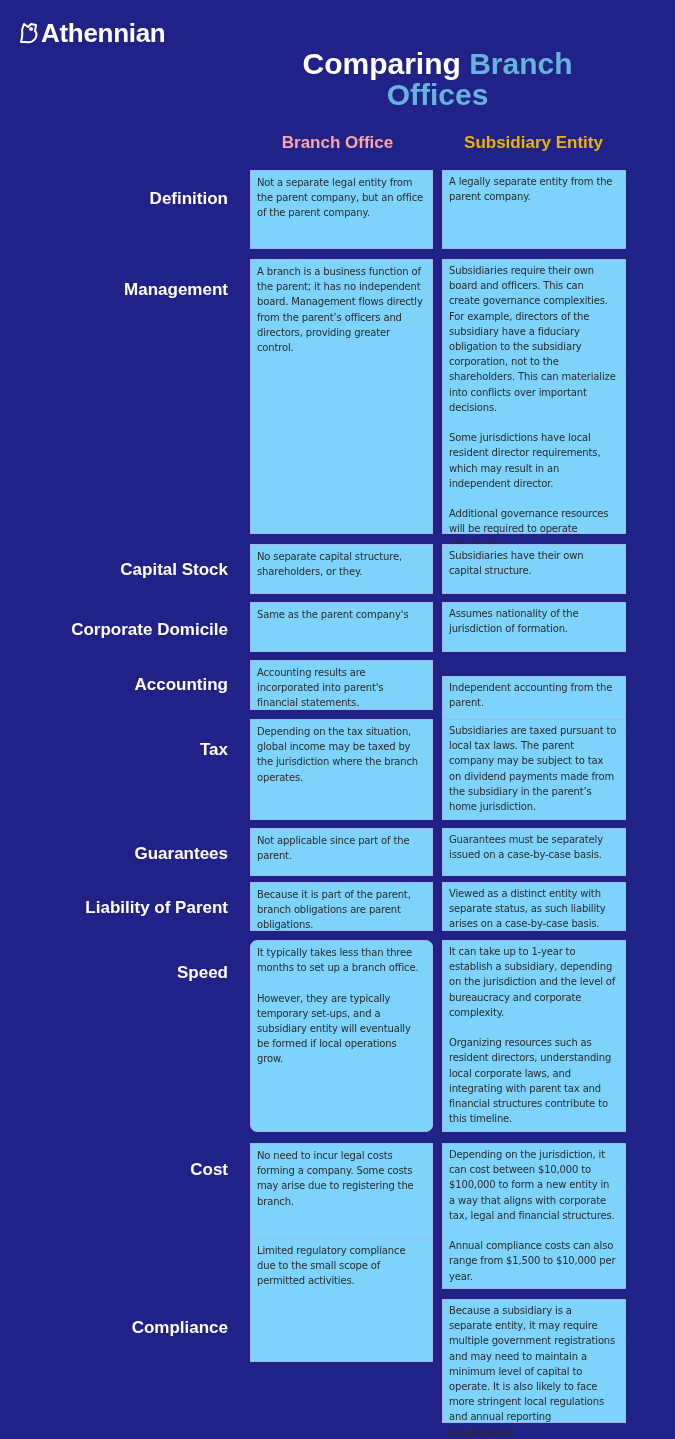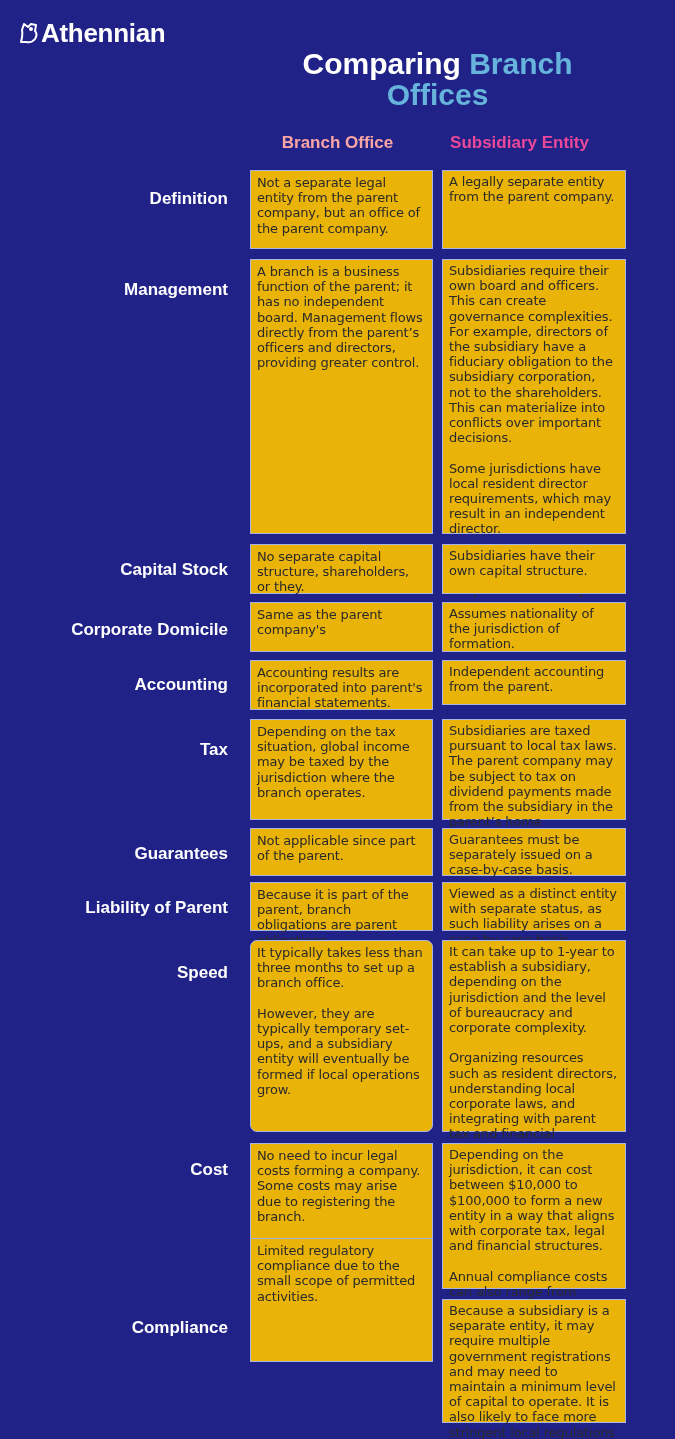--- a/index.html
+++ b/index.html
@@ -40,39 +40,39 @@
     .title .red { color: #d9445f; }
     .col-head {
       position: absolute;
       top: 133px;
       font-family: "Liberation Sans", sans-serif;
       font-weight: bold;
       font-size: 17px;
       text-align: center;
     }
     .col-head.branch { left: 250px; width: 175px; color: #fca5a5; }
-    .col-head.sub { left: 428px; width: 183px; color: #ec4899; }
+    .col-head.sub { left: 442px; width: 183px; color: #eab308; }
 
     .row-label {
       position: absolute;
       right: 447px;
       font-family: "Liberation Sans", sans-serif;
       font-weight: bold;
       font-size: 17px;
       color: #ffffff;
       text-align: right;
       white-space: nowrap;
     }
     .cell {
       position: absolute;
-      background: #eab308;
+      background: #7dd3fc;
       border: 1px solid #a8b4e6;
       color: #2a2a2a;
       font-family: "DejaVu Sans", sans-serif;
-      font-size: 13px;
+      font-size: 10px;
       line-height: 15.2px;
       padding: 4px 8px 4px 6px;
       white-space: pre-line;
       letter-spacing: -0.15px;
     }
     .cell.b { left: 250px; width: 183px; }
     .cell.s { left: 442px; width: 184px; padding-top: 3px; }
   </style>
 </head>
 <body>
@@ -110,21 +110,21 @@
 <div class="row-label" style="top:560px;">Capital Stock</div>
 <div class="cell b" style="top:544px;height:50px;">No separate capital structure, shareholders, or they.</div>
 <div class="cell s" style="top:544px;height:50px;">Subsidiaries have their own capital structure.</div>
 
 <div class="row-label" style="top:620px;">Corporate Domicile</div>
 <div class="cell b" style="top:602px;height:50px;">Same as the parent company's</div>
 <div class="cell s" style="top:602px;height:50px;">Assumes nationality of the jurisdiction of formation.</div>
 
 <div class="row-label" style="top:675px;">Accounting</div>
 <div class="cell b" style="top:660px;height:50px;">Accounting results are incorporated into parent's financial statements.</div>
-<div class="cell s" style="top:660px;height:45px;">Independent accounting from the parent.</div>
+<div class="cell s" style="top:676px;height:45px;">Independent accounting from the parent.</div>
 
 <div class="row-label" style="top:740px;">Tax</div>
 <div class="cell b" style="top:719px;height:101px;">Depending on the tax situation, global income may be taxed by the jurisdiction where the branch operates.</div>
 <div class="cell s" style="top:719px;height:101px;">Subsidiaries are taxed pursuant to local tax laws. The parent company may be subject to tax on dividend payments made from the subsidiary in the parent’s home jurisdiction.</div>
 
 <div class="row-label" style="top:844px;">Guarantees</div>
 <div class="cell b" style="top:828px;height:48px;">Not applicable since part of the parent.</div>
 <div class="cell s" style="top:828px;height:48px;">Guarantees must be separately issued on a case-by-case basis.</div>
 
 <div class="row-label" style="top:898px;">Liability of Parent</div>

